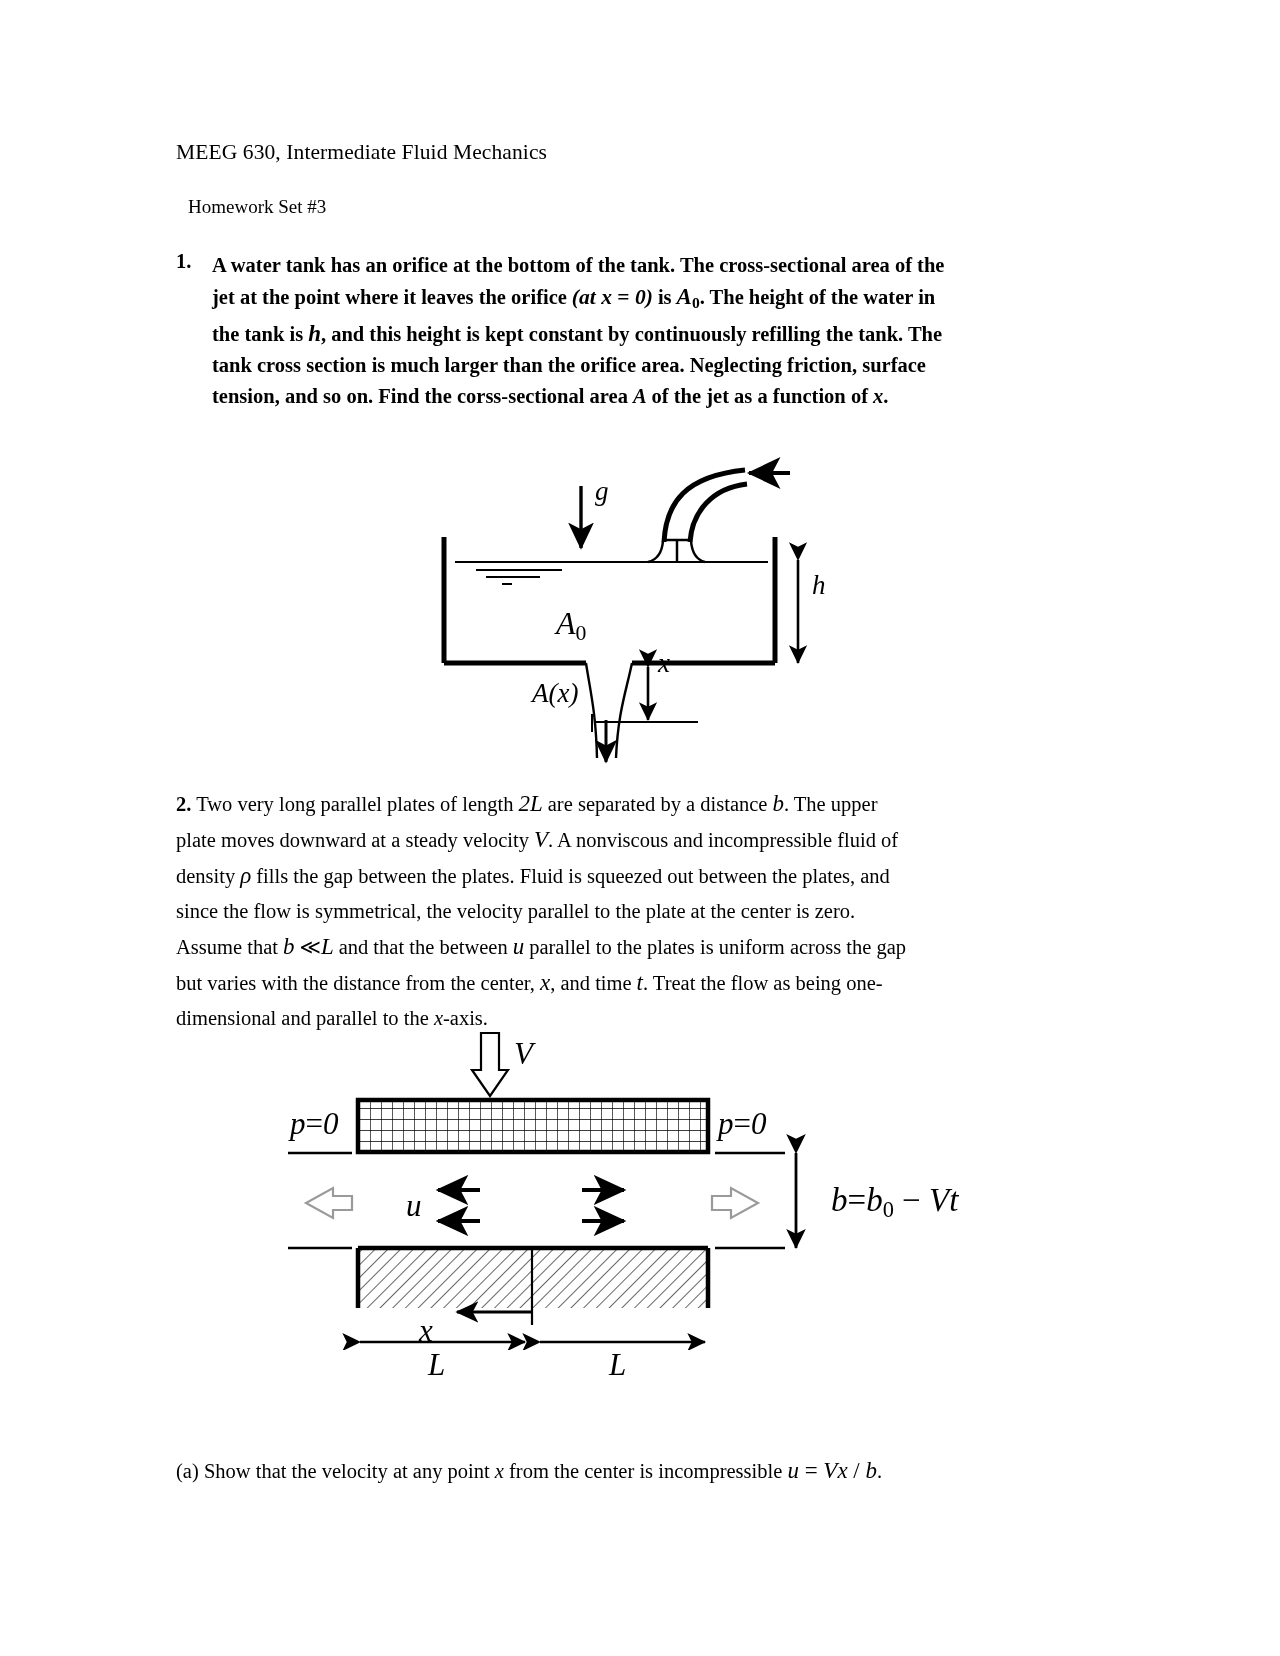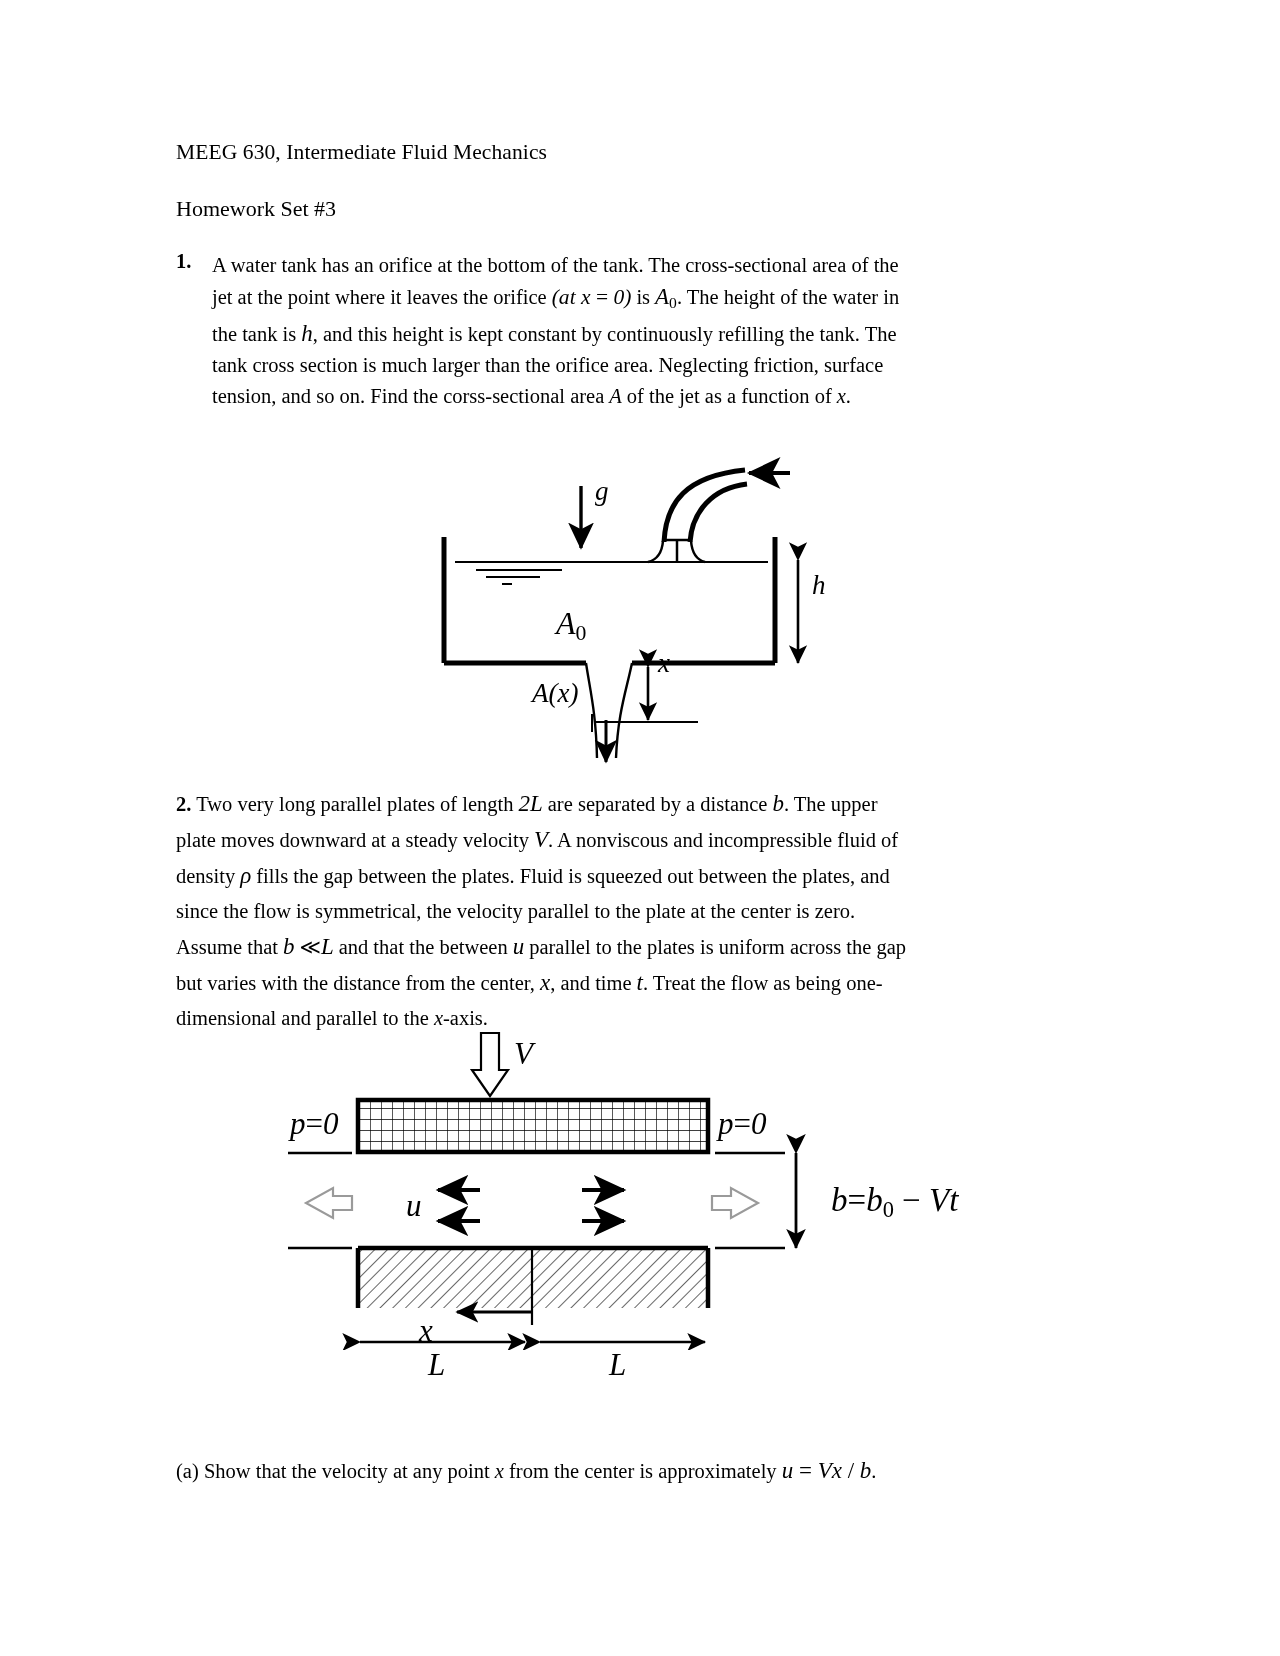--- a/index.html
+++ b/index.html
@@ -27,23 +27,23 @@
     position: absolute;
     left: 176px;
     top: 140px;
     font-size: 21.5px;
     font-weight: normal;
     letter-spacing: 0.1px;
     white-space: nowrap;
   }
   .doc-subtitle {
     position: absolute;
-    left: 176px;
+    left: 188px;
     top: 196px;
-    font-size: 22px;
+    font-size: 19px;
     white-space: nowrap;
     text-align: center;
   }
 
   .prob1 {
     position: absolute;
     left: 176px;
     top: 250px;
     width: 876px;
   }
@@ -52,21 +52,21 @@
     left: 0;
     top: 0;
     font-weight: bold;
     font-size: 20.5px;
   }
   .prob1 .body {
     margin-left: 36px;
     font-size: 20.5px;
     line-height: 31px;
   }
-  .prob1 .body .ln { white-space: nowrap; display: block; }
+  .prob1 .body .ln { white-space: nowrap; display: block; font-weight: bold; }
 
   .prob2 {
     position: absolute;
     left: 176px;
     top: 786px;
     width: 880px;
     font-size: 20.5px;
     line-height: 35px;
   }
   .prob2 .ln { white-space: nowrap; display: block; }
@@ -280,17 +280,17 @@
     <div class="lbl" style="left:146px; top:168px; font-size:31px;">u</div>
     <div class="lbl" style="left:571px; top:162px; font-size:33px;">b<span class="op">=</span>b<span class="nsub" style="font-size:0.68em">0</span> <span class="op">−</span> <span class="mi">Vt</span></div>
     <div class="lbl" style="left:159px; top:293px; font-size:31px;">x</div>
     <div class="lbl" style="left:168px; top:327px; font-size:31px;">L</div>
     <div class="lbl" style="left:349px; top:327px; font-size:31px;">L</div>
   </div>
 
   <div class="parta">
     <span>(a) Show that the velocity at any point</span>
     <span class="mi">x</span>
-    <span>from the center is approximately</span>
+    <span>from the center is incompressible</span>
     <span class="mb"><span class="mi">u</span> <span class="op">=</span> <span class="mi">Vx</span> <span class="op">/</span> <span class="mi">b</span></span><span>.</span>
   </div>
 
 </div>
 
 </body></html>

